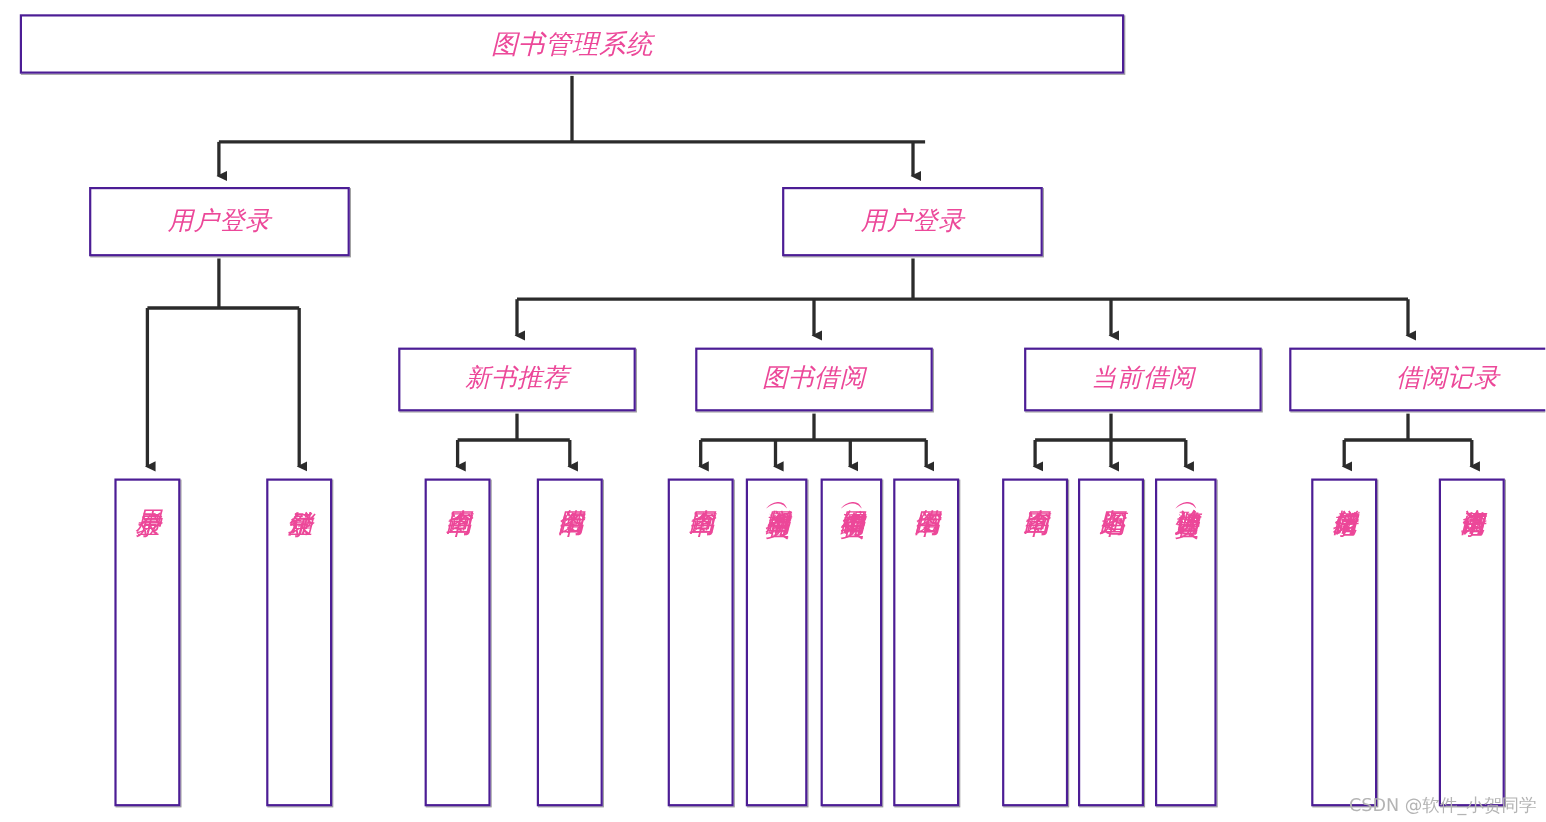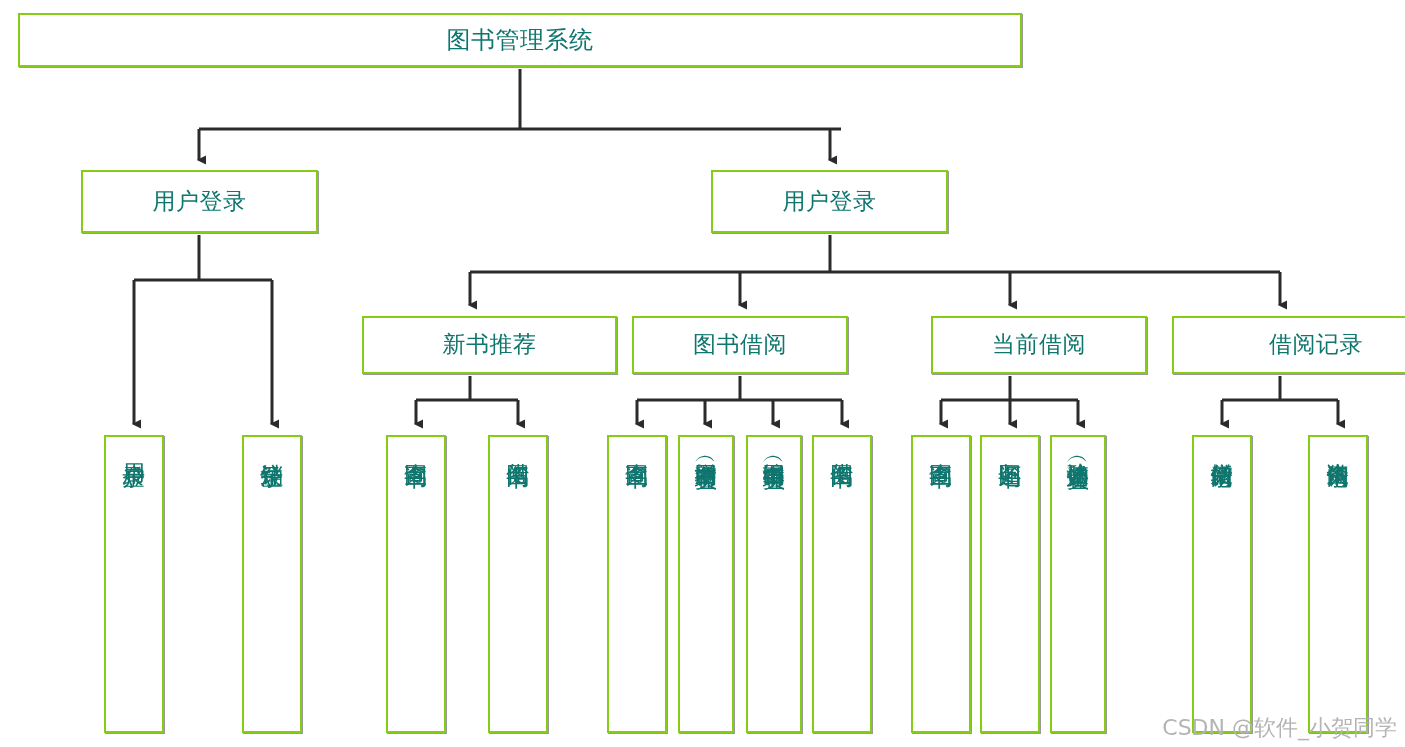--- a/index.html
+++ b/index.html
@@ -21,27 +21,28 @@
     position: absolute;
     left: 0;
     top: 0;
     width: 1405px;
     height: 747px;
     pointer-events: none;
   }
   .node {
     position: absolute;
     box-sizing: border-box;
-    border: 2px solid #84cc16;
+    border: 2px solid #4c1d95;
     background: #ffffff;
     display: flex;
     align-items: center;
     justify-content: center;
-    color: #0f766e;
+    color: #ec4899;
     box-shadow: 1px 1px 0 #9a9a9a;
+    font-style: italic;
   }
   .node .label {
     display: block;
     line-height: 1.12;
     letter-spacing: 0.5px;
     white-space: nowrap;
   }
   .node.horizontal .label {
     writing-mode: horizontal-tb;
     font-size: 23px;
@@ -59,21 +60,21 @@
     line-height: 1.15;
     letter-spacing: 1px;
   }
   .node.vertical.tall .label {
     font-size: 22px;
   }
   .watermark {
     position: absolute;
     right: 8px;
     bottom: 4px;
-    font-size: 22px;
+    font-size: 16px;
     color: #b4b4b4;
     white-space: nowrap;
     user-select: none;
   }
 </style>
 </head>
 <body>
 
 <div id="canvas">
 
@@ -132,21 +133,21 @@
   </div>
 
   <div class="node horizontal" style="left:81px; top:170px; width:237px; height:63px;">
     <span class="label">用户登录</span>
   </div>
 
   <div class="node horizontal" style="left:711px; top:170px; width:237px; height:63px;">
     <span class="label">用户登录</span>
   </div>
 
-  <div class="node horizontal" style="left:362px; top:316px; width:255px; height:58px;">
+  <div class="node horizontal" style="left:362px; top:316px; width:216px; height:58px;">
     <span class="label">新书推荐</span>
   </div>
 
   <div class="node horizontal" style="left:632px; top:316px; width:216px; height:58px;text-align:right;">
     <span class="label">图书借阅</span>
   </div>
 
   <div class="node horizontal" style="left:902px; top:316px; width:216px; height:58px;margin-left:29px;">
     <span class="label">当前借阅</span>
   </div>

